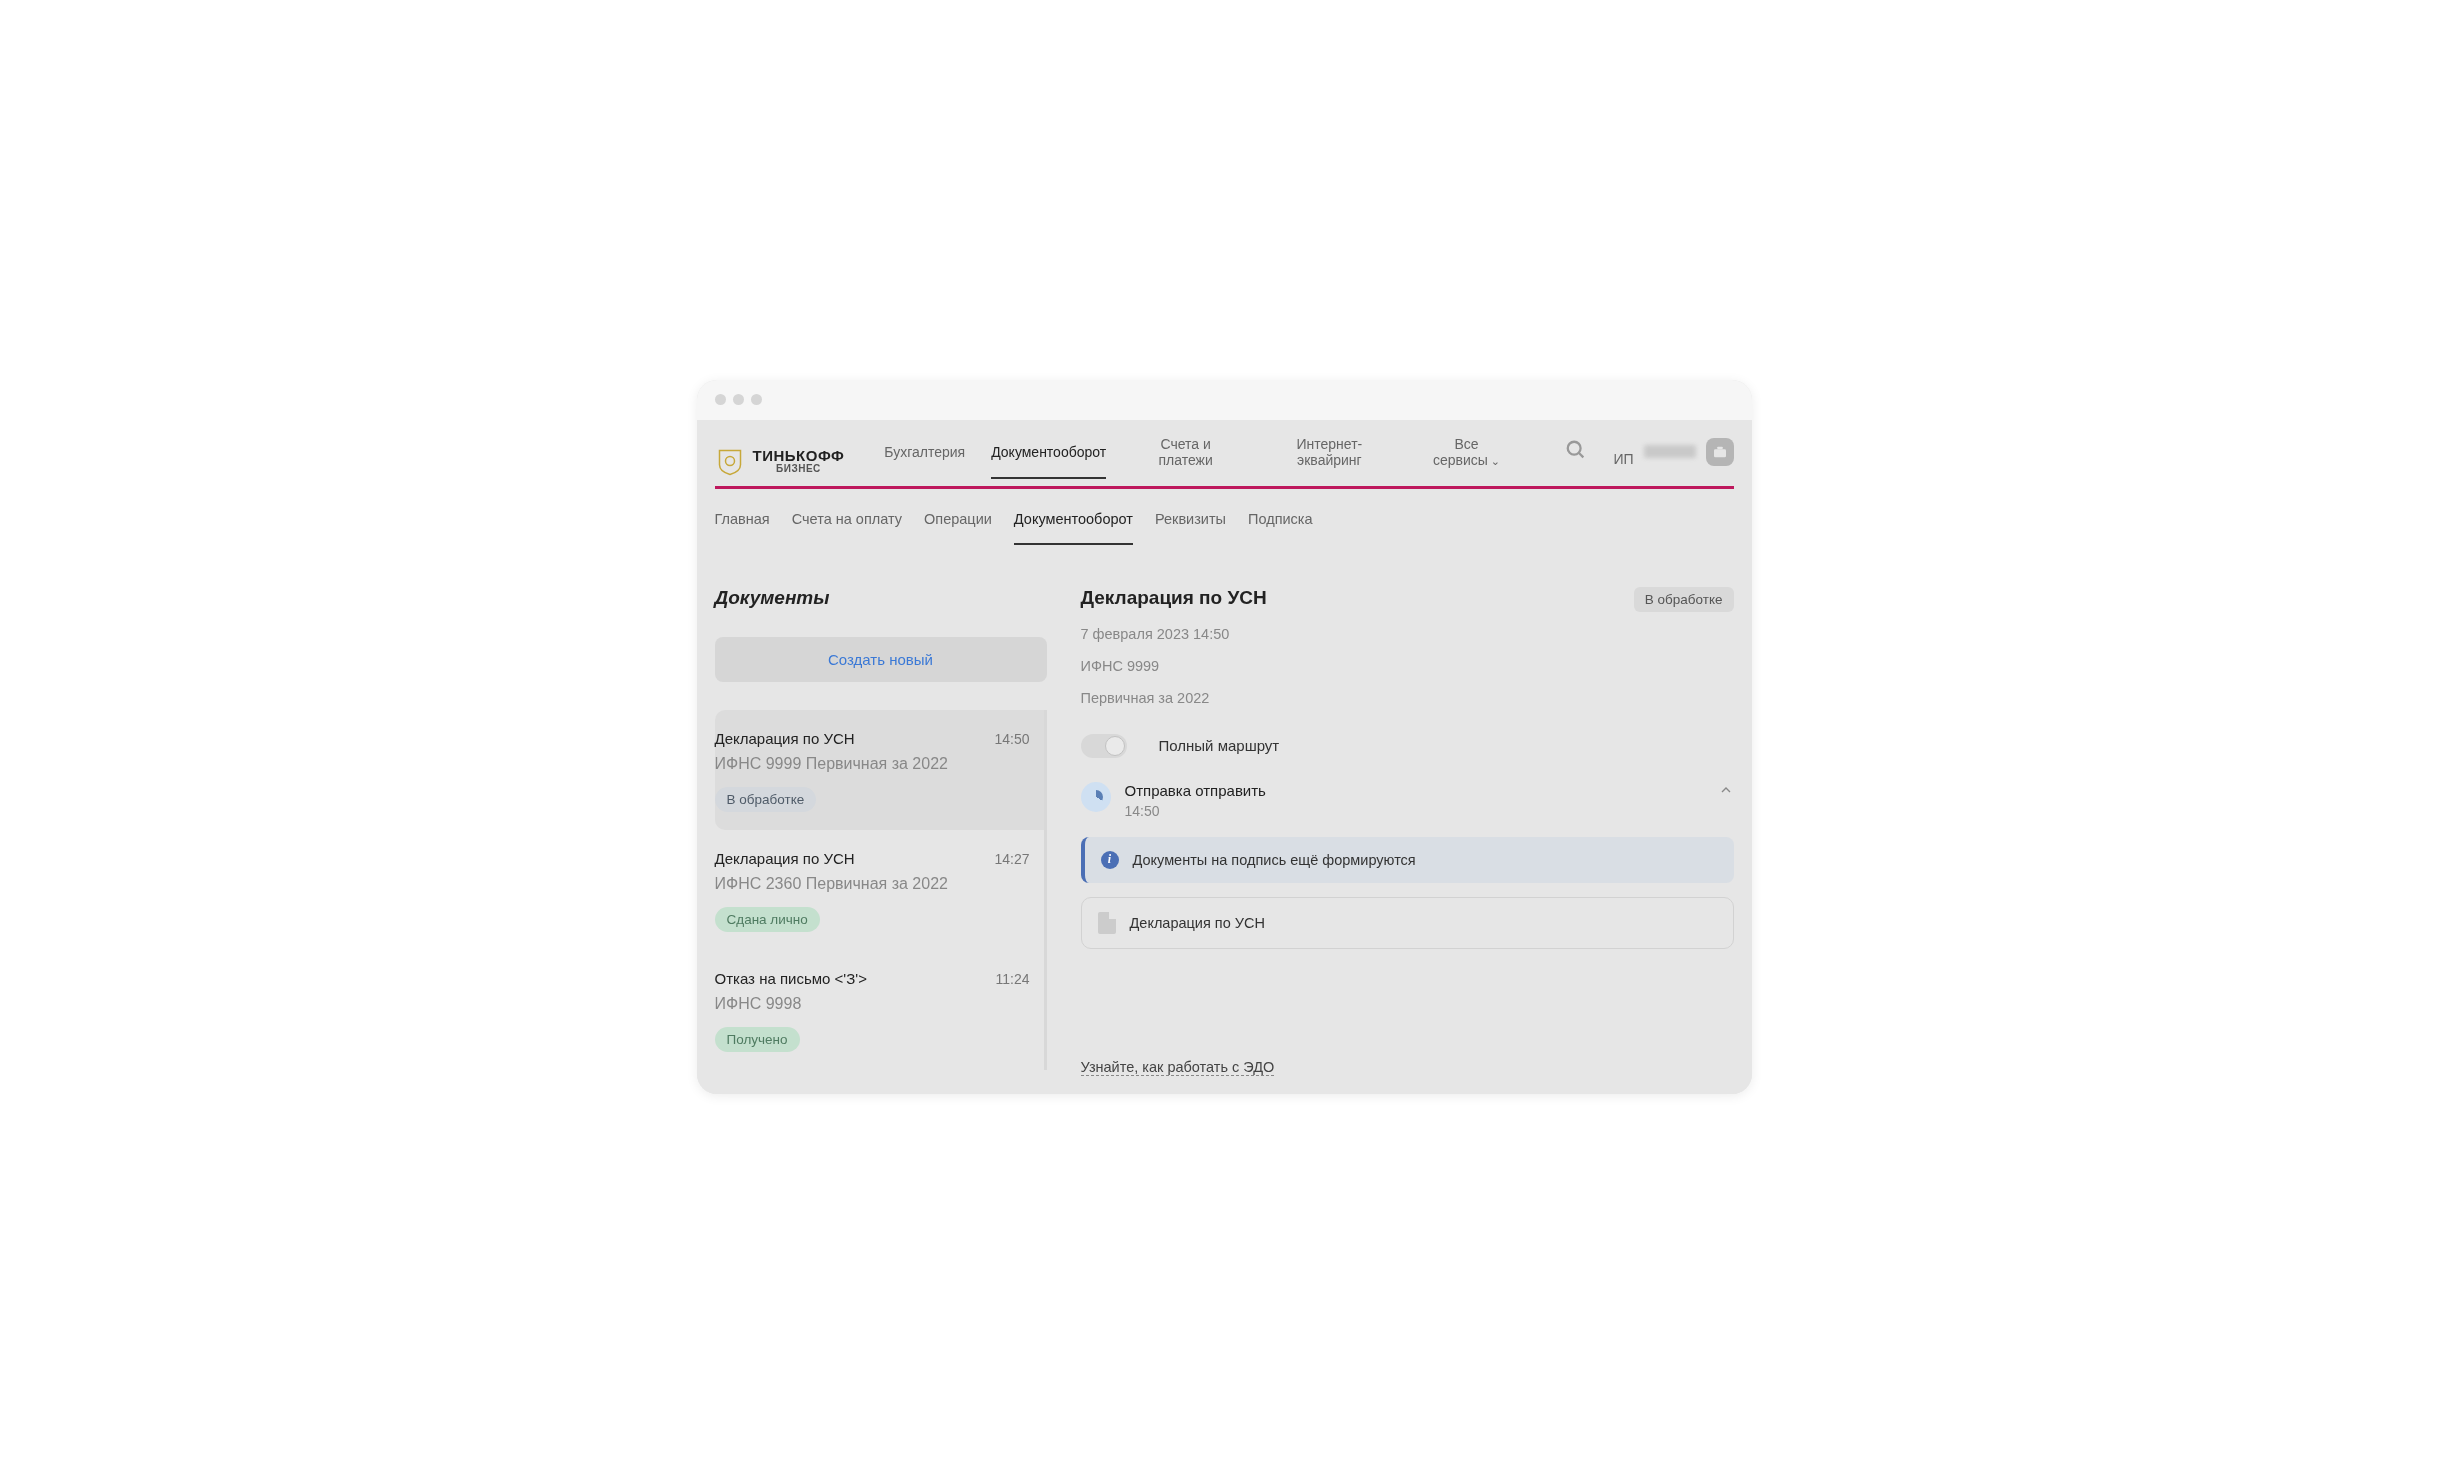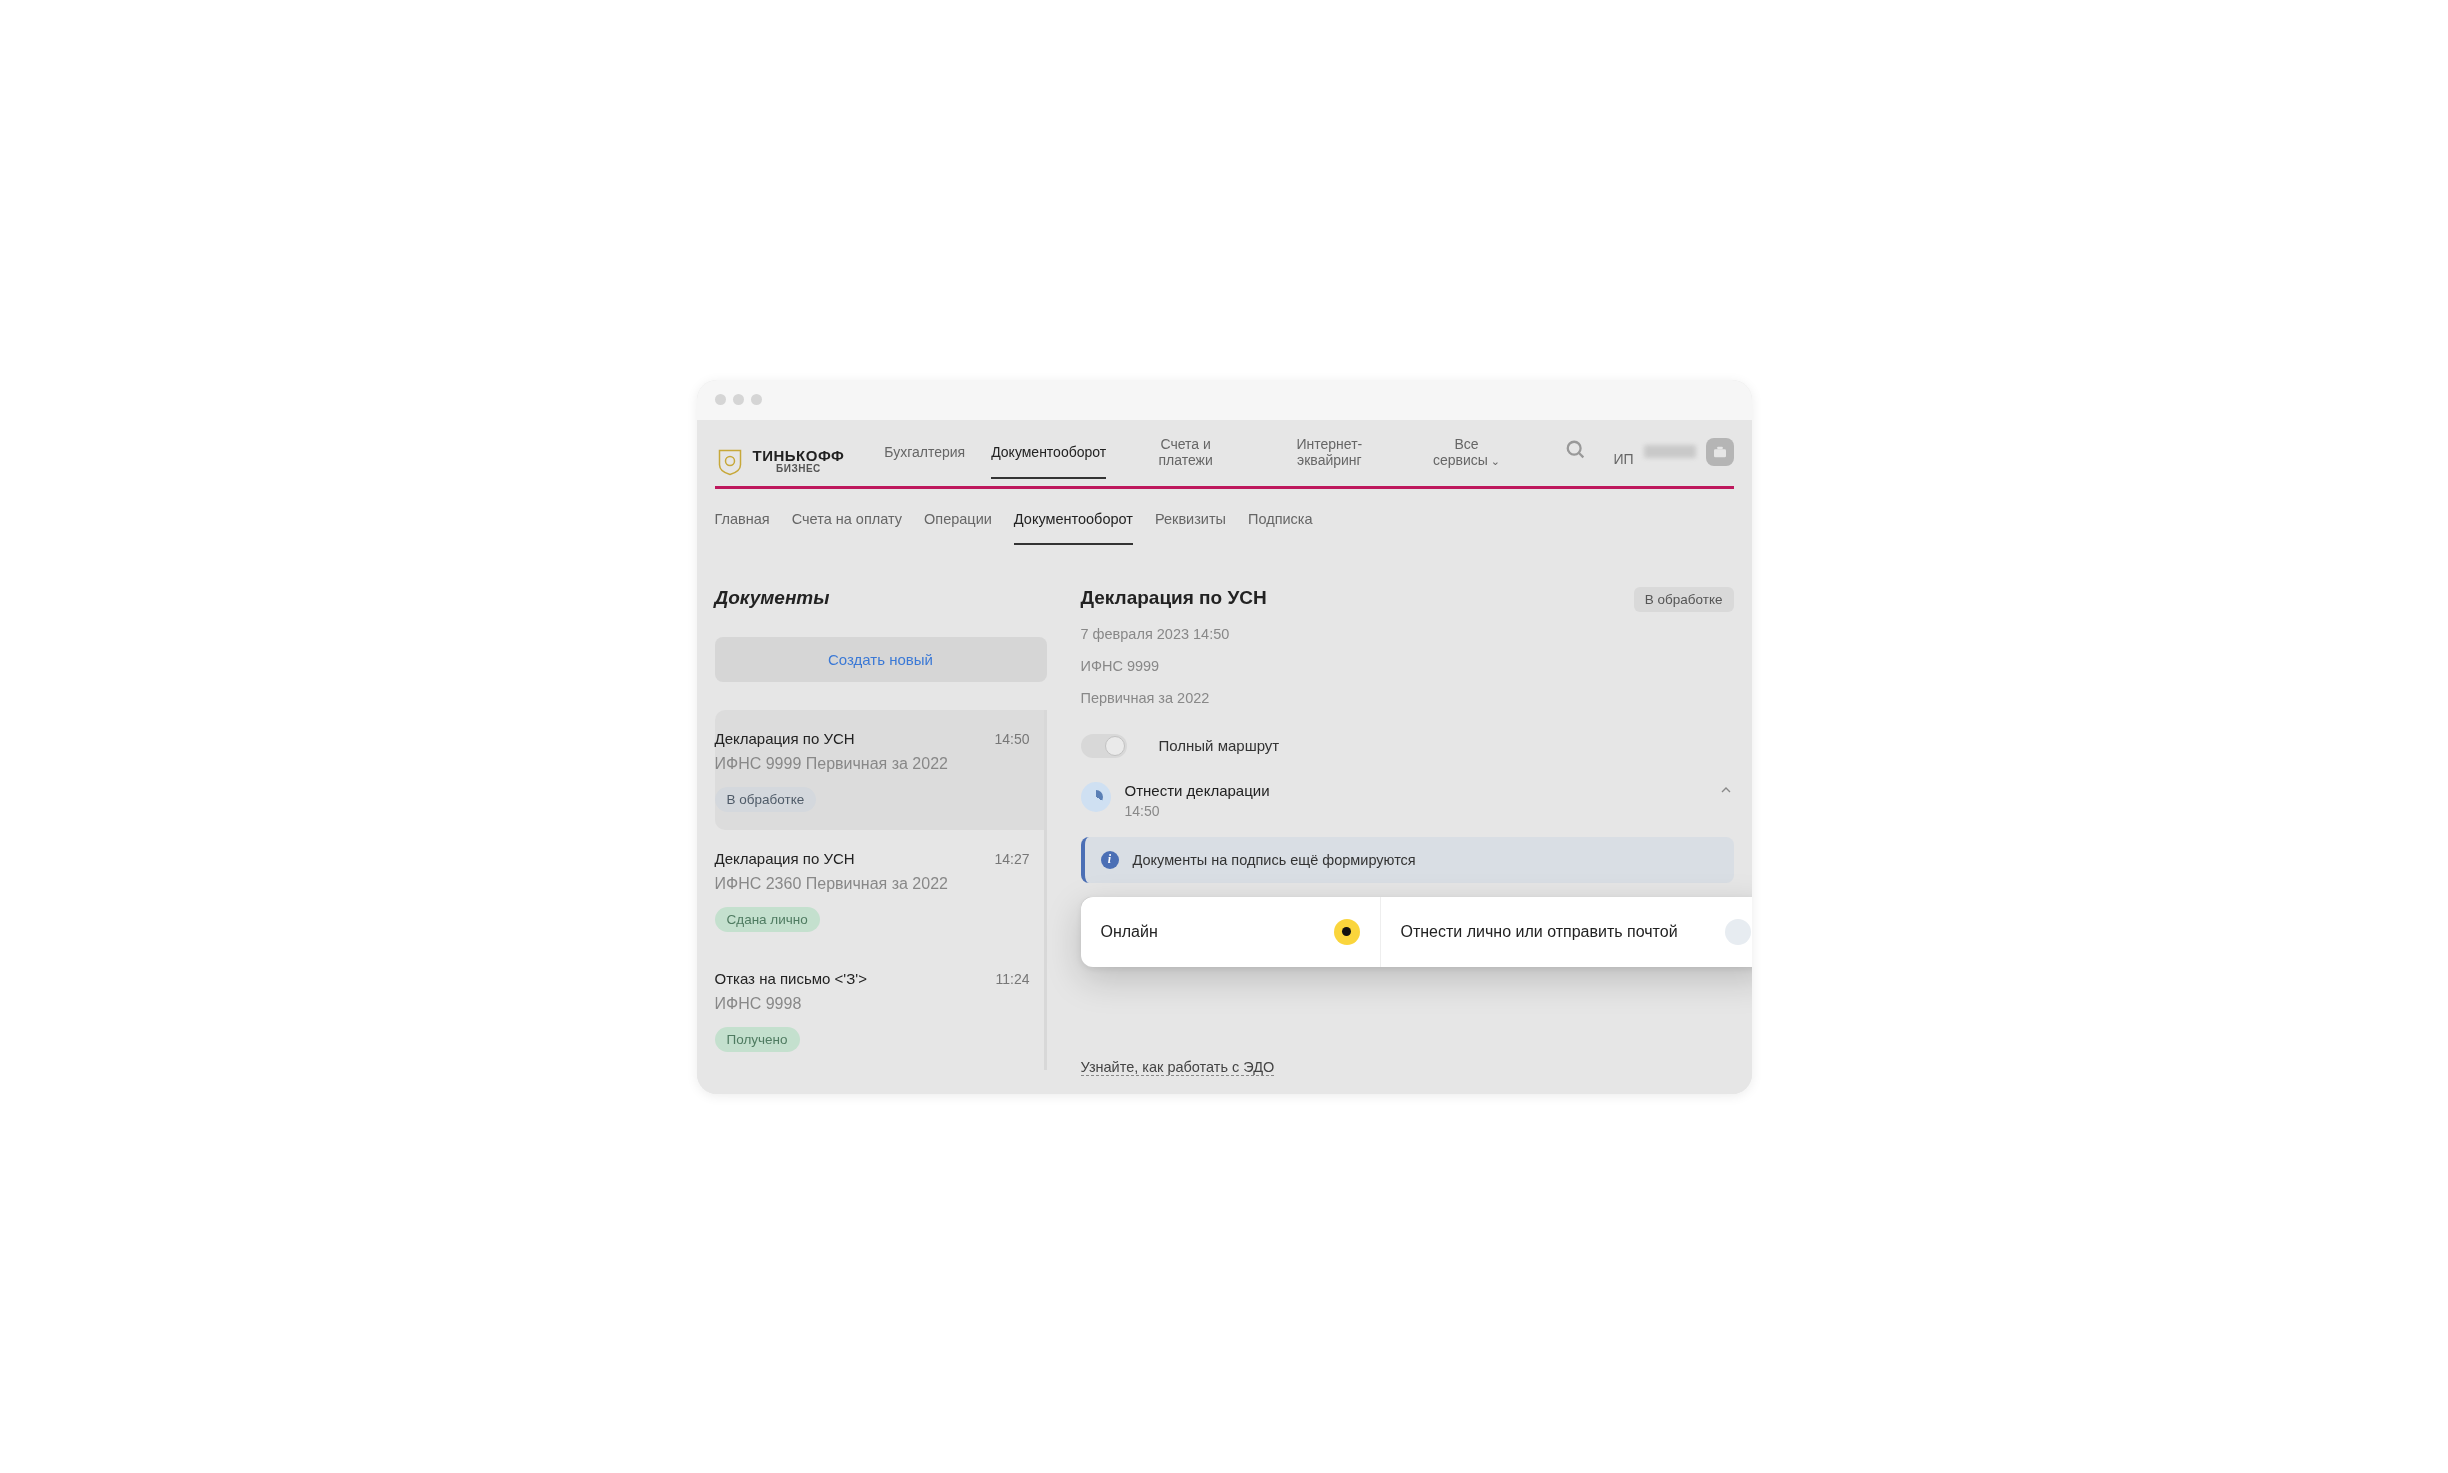--- a/index.html
+++ b/index.html
@@ -188,47 +188,37 @@
           <div class="toggle">
               <div class="toggle-knob"></div>
             </div>
           <span class="toggle-label">Полный маршрут</span>
         </div>
 
         <div class="step-block">
           <div class="step-head">
             <div class="step-icon"></div>
             <div class="step-text">
-              <div class="step-title">Отнести декларации</div>
+              <div class="step-title">Отправка отправить</div>
               <div class="step-time">14:50</div>
             </div>
             <div class="step-chev">
               <svg width="16" height="16" viewBox="0 0 24 24" fill="none" stroke="#888" stroke-width="2">
                   <polyline points="6 15 12 9 18 15"></polyline>
                 </svg>
             </div>
           </div>
           <div class="info-banner">
             <div class="info-i">i</div>
             <div class="info-text">Документы на подпись ещё формируются</div>
           </div>
           <div class="file-row">
             <div class="file-icon"></div>
             <div class="file-text">Декларация по УСН</div>
           </div>
         </div>
 
-        <div class="radio-card">
-          <div class="radio-opt">
-            <span class="radio-label">Онлайн</span>
-            <div class="radio sel"></div>
-          </div>
-          <div class="radio-opt">
-            <span class="radio-label">Отнести лично или отправить почтой</span>
-            <div class="radio unsel"></div>
-          </div>
-        </div>
 
         <a class="learn-link">Узнайте, как работать с ЭДО</a>
       </div>
     </div>
   </div>
 </div>
 
 </body></html>

